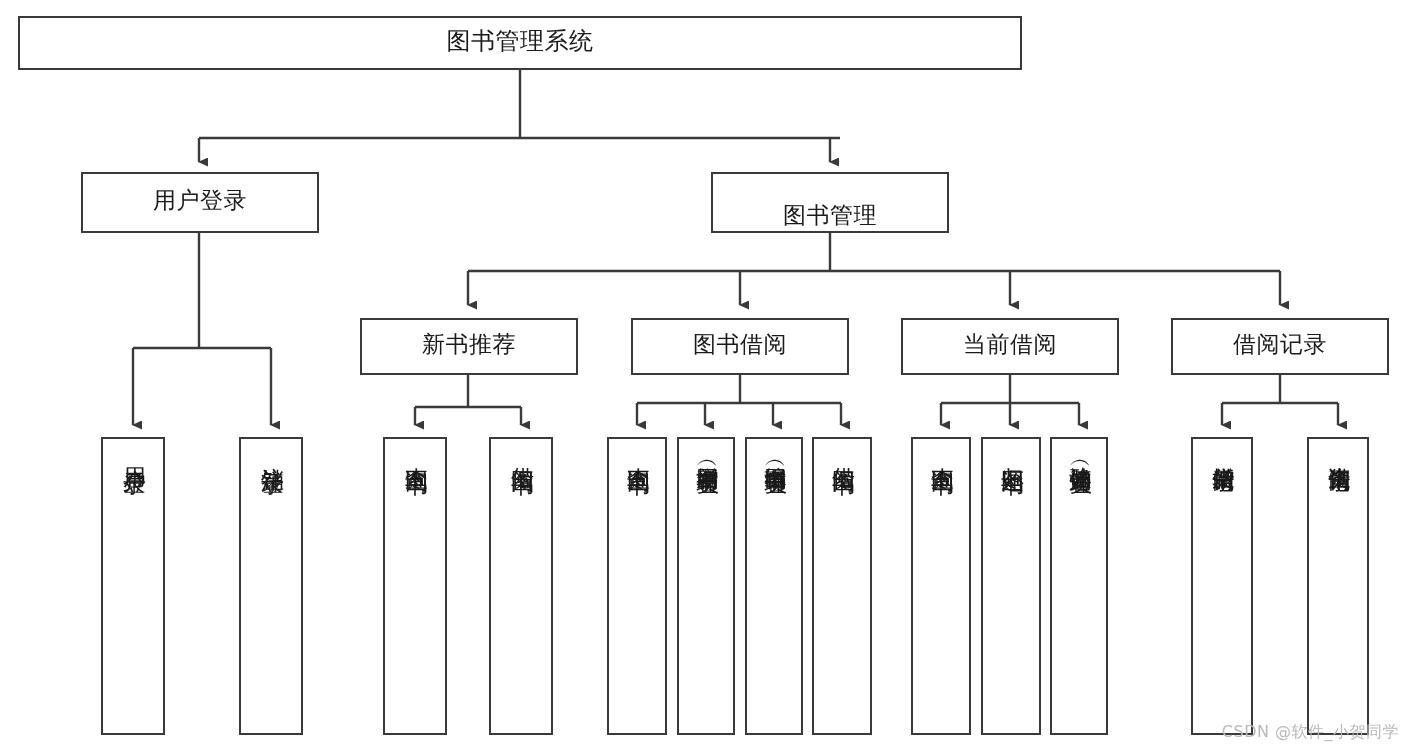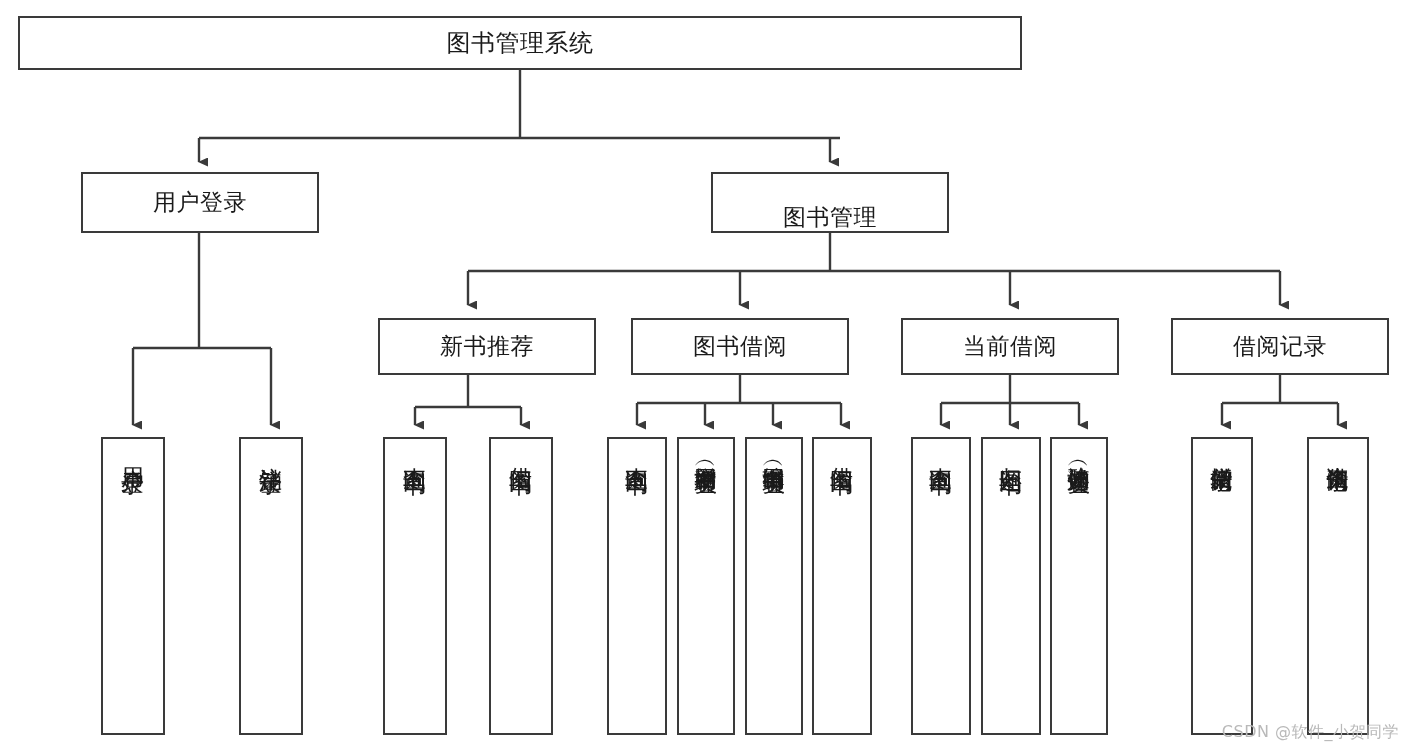--- a/index.html
+++ b/index.html
@@ -28,20 +28,21 @@
   }
   .node {
     position: absolute;
     box-sizing: border-box;
     background: #ffffff;
     border: 2px solid #3a3a3a;
     display: flex;
     align-items: center;
     justify-content: center;
     color: #1a1a1a;
+    font-family: Liberation Mono, monospace;
   }
   .node-label {
     display: block;
     text-align: center;
     line-height: 1.18;
     letter-spacing: 0.5px;
     white-space: nowrap;
   }
   
   .node.horiz .node-label {
@@ -139,21 +140,21 @@
   </div>
 
   <div class="node horiz" style="left:81px; top:172px; width:238px; height:61px;">
     <span class="node-label">用户登录</span>
   </div>
 
   <div class="node horiz" style="left:711px; top:172px; width:238px; height:61px;align-items:flex-end;">
     <span class="node-label">图书管理</span>
   </div>
 
-  <div class="node horiz" style="left:378px; top:318px; width:218px; height:57px;">
+  <div class="node horiz" style="left:360px; top:318px; width:218px; height:57px;">
     <span class="node-label">新书推荐</span>
   </div>
 
   <div class="node horiz" style="left:631px; top:318px; width:218px; height:57px;">
     <span class="node-label">图书借阅</span>
   </div>
 
   <div class="node horiz" style="left:1171px; top:318px; width:218px; height:57px;">
     <span class="node-label">借阅记录</span>
   </div>

